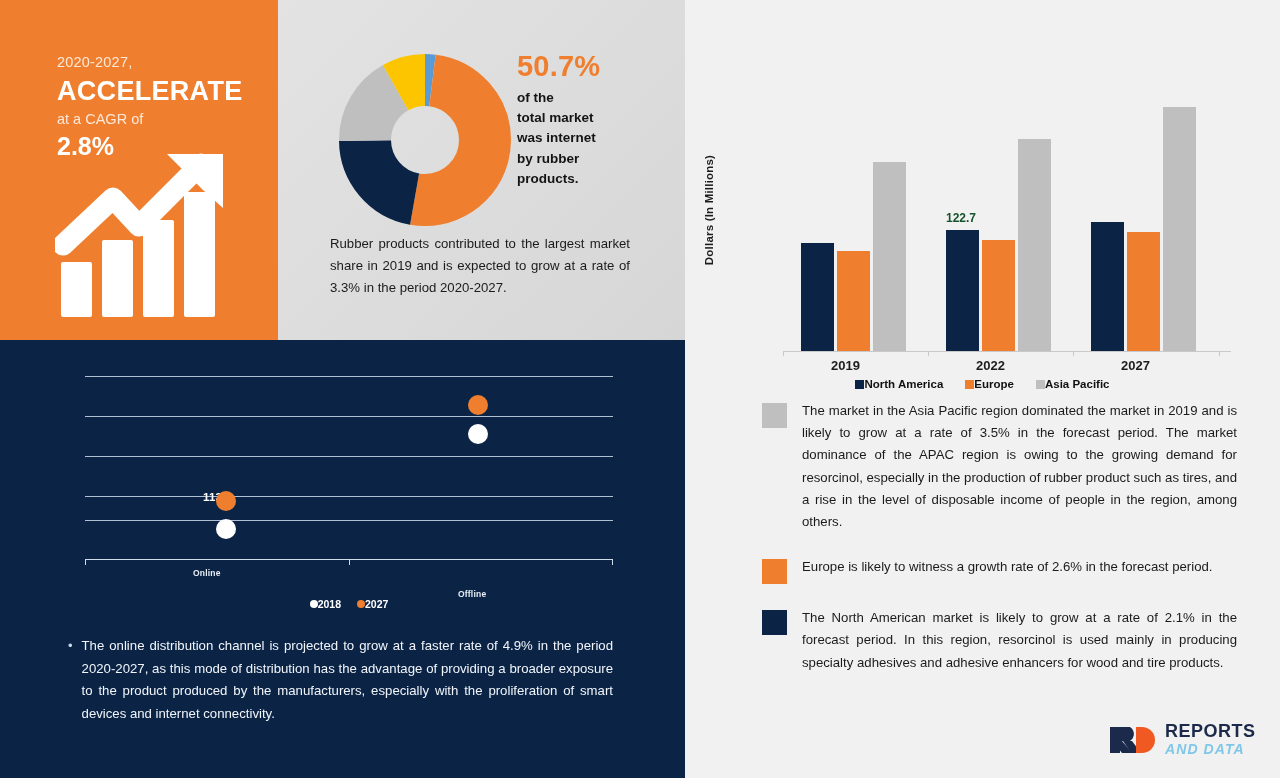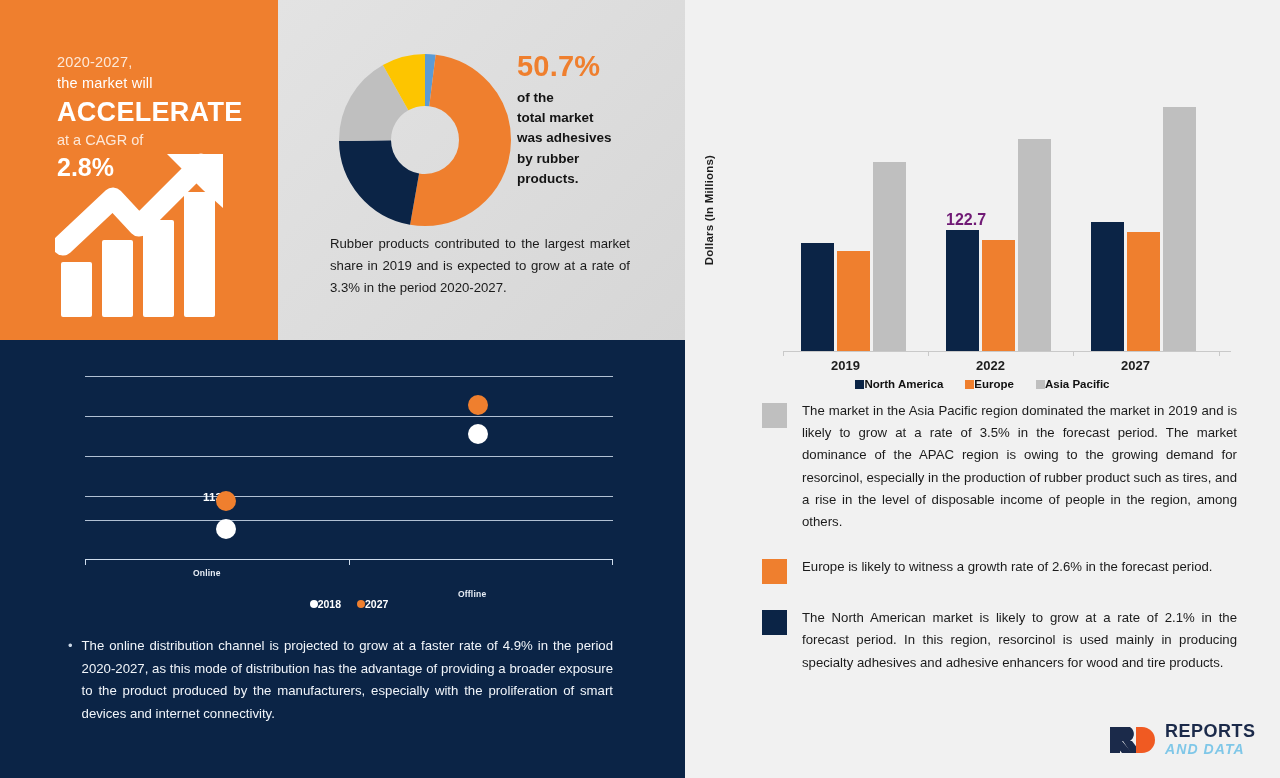--- a/index.html
+++ b/index.html
@@ -109,21 +109,21 @@
   .bar { width: 33px; }
   .bar-na { background: #0b2446; }
   .bar-eu { background: #ef7f2e; }
   .bar-ap { background: #bfbfbf; }
   .bc-gap { width: 3px; }
   .bc-catlabel {
     position: absolute; font-size: 13px; font-weight: bold; color: #1d1d1d;
     text-align: center; white-space: nowrap;
   }
   .bc-vallabel {
-    position: absolute; font-size: 16px; font-weight: bold; color: #701a75;
+    position: absolute; font-size: 12px; font-weight: bold; color: #14532d;
     white-space: nowrap;
   }
   .bc-gtick { position: absolute; width: 1px; height: 5px; background: #c9c9c9; }
   .bc-legend {
     position: absolute; left: 0; top: 300px; width: 595px;
     display: flex; justify-content: center; align-items: center; gap: 22px;
   }
   .bc-leg-item { display: flex; align-items: center; }
   .bc-leg-sw { width: 9px; height: 9px; }
   .bc-leg-txt { font-size: 11.5px; font-weight: bold; color: #111111; }
@@ -151,21 +151,20 @@
   }
 </style>
 </head>
 <body>
 
 <div id="page">
 
   <div class="panel-accelerate">
     <div class="acc-text">
       <div class="acc-l1">2020-2027,</div>
-      <div class="acc-l2">the market will</div>
       <div class="acc-big">ACCELERATE</div>
       <div class="acc-l3">at a CAGR of</div>
       <div class="acc-cagr">2.8%</div>
     </div>
     <div class="acc-graphic">
       <svg width="190" height="170" viewBox="0 0 190 170">
         <g fill="#ffffff">
           <rect x="6" y="112" width="31" height="55" rx="2"></rect>
           <rect x="47" y="90" width="31" height="77" rx="2"></rect>
           <rect x="88" y="70" width="31" height="97" rx="2"></rect>
@@ -192,21 +191,21 @@
           <circle r="60" fill="none" stroke="#bfbfbf" stroke-width="52" stroke-dasharray="64.09 312.90" stroke-dashoffset="-281.61"></circle>
 
           <circle r="60" fill="none" stroke="#fdc500" stroke-width="52" stroke-dasharray="31.29 345.70" stroke-dashoffset="-345.70"></circle>
         </g>
       </svg>
     </div>
     <div class="donut-pct">50.7%</div>
     <div class="donut-sub">
       <div>of the</div>
       <div>total market</div>
-      <div>was adhesives</div>
+      <div>was internet</div>
       <div>by rubber</div>
       <div>products.</div>
     </div>
     <div class="donut-para">Rubber products contributed to the largest market share in 2019 and is expected to grow at a rate of 3.3% in the period 2020-2027.</div>
   </div>
 
   <div class="panel-navy">
 
     <div class="dotchart">
       <div class="dc-grid">

